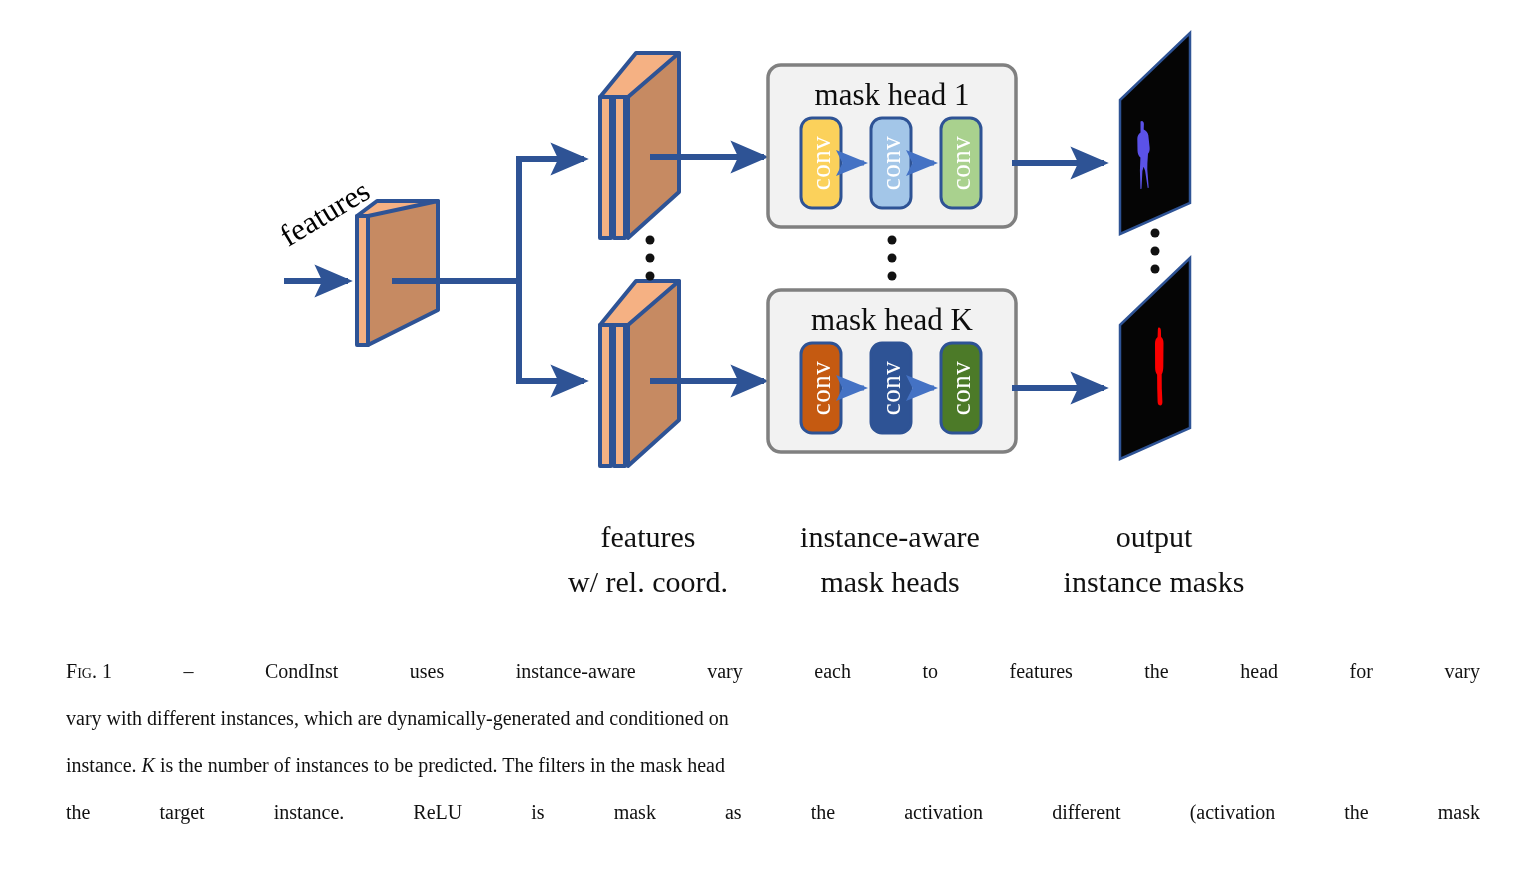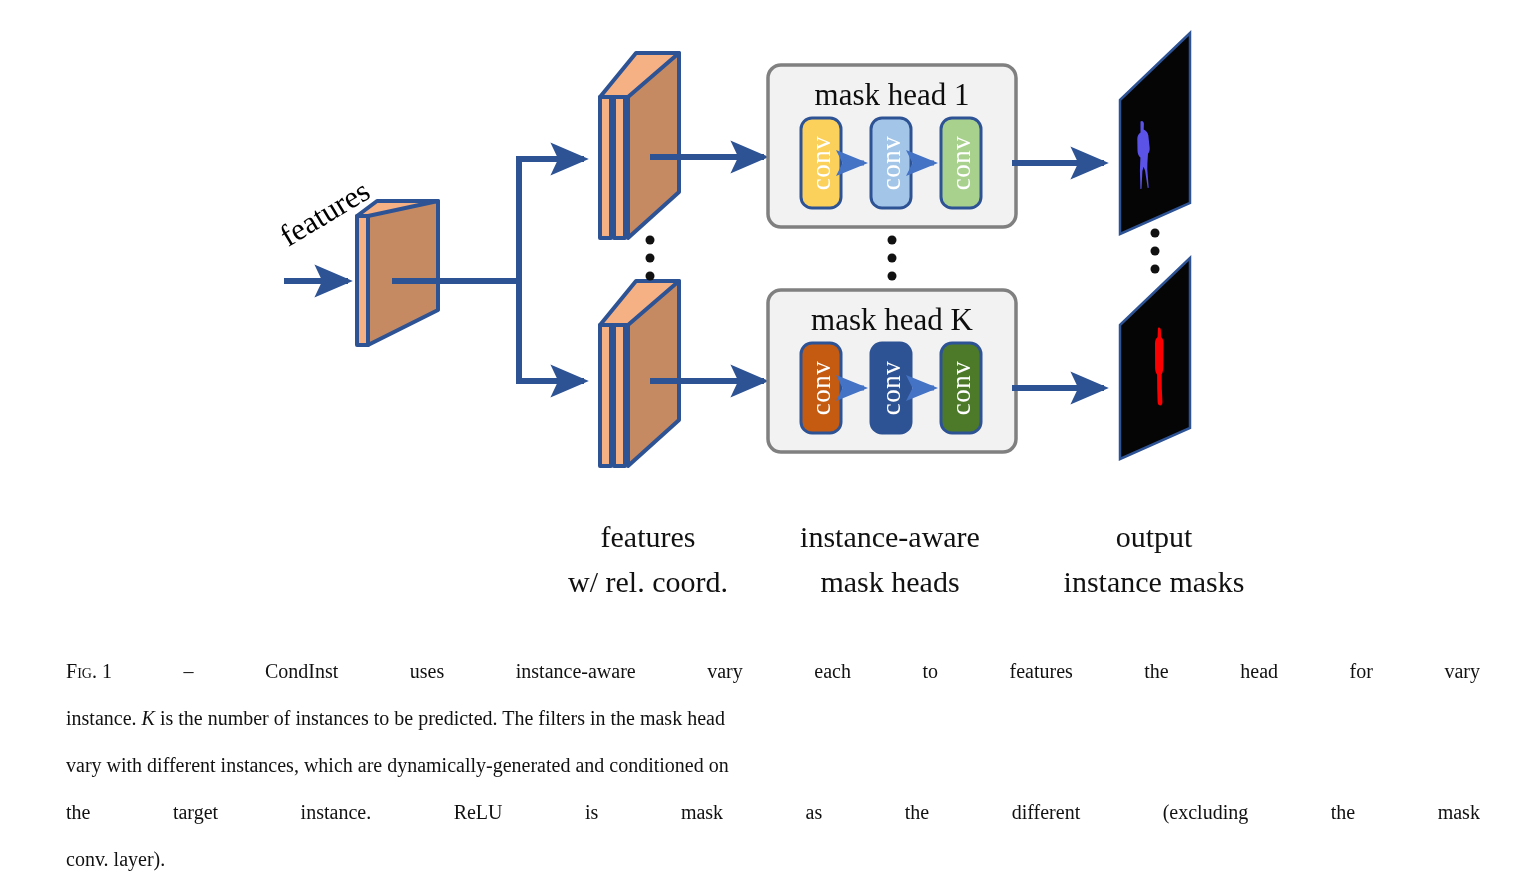--- a/index.html
+++ b/index.html
@@ -277,32 +277,32 @@
       <span>instance-aware</span>
       <span>vary</span>
       <span>each</span>
       <span>to</span>
       <span>features</span>
       <span>the</span>
       <span>head</span>
       <span>for</span>
       <span>vary</span>
     </span>
+    <span class="line">vary with different instances, which are dynamically-generated and conditioned on</span>
     <span class="line"><span>instance.</span>&nbsp;<span class="mathvar">K</span>&nbsp;<span>is the number of instances to be predicted. The filters in the mask head</span></span>
-    <span class="line">vary with different instances, which are dynamically-generated and conditioned on</span>
     <span class="line stretch">
       <span>the</span>
       <span>target</span>
       <span>instance.</span>
       <span>ReLU</span>
       <span>is</span>
       <span>mask</span>
       <span>as</span>
       <span>the</span>
+      <span>activation</span>
       <span>different</span>
-      <span>(excluding</span>
+      <span>(activation</span>
       <span>the</span>
       <span>mask</span>
     </span>
-    <span class="line">conv. layer).</span>
   </div>
 
 </div>
 
 </body></html>

